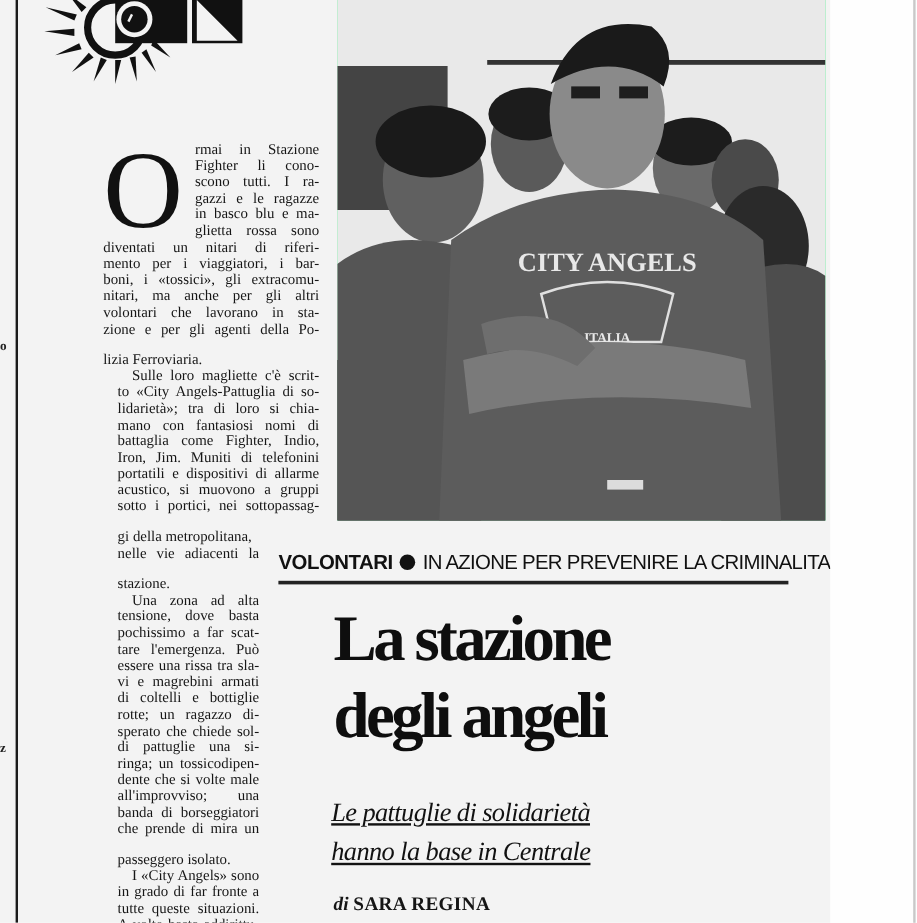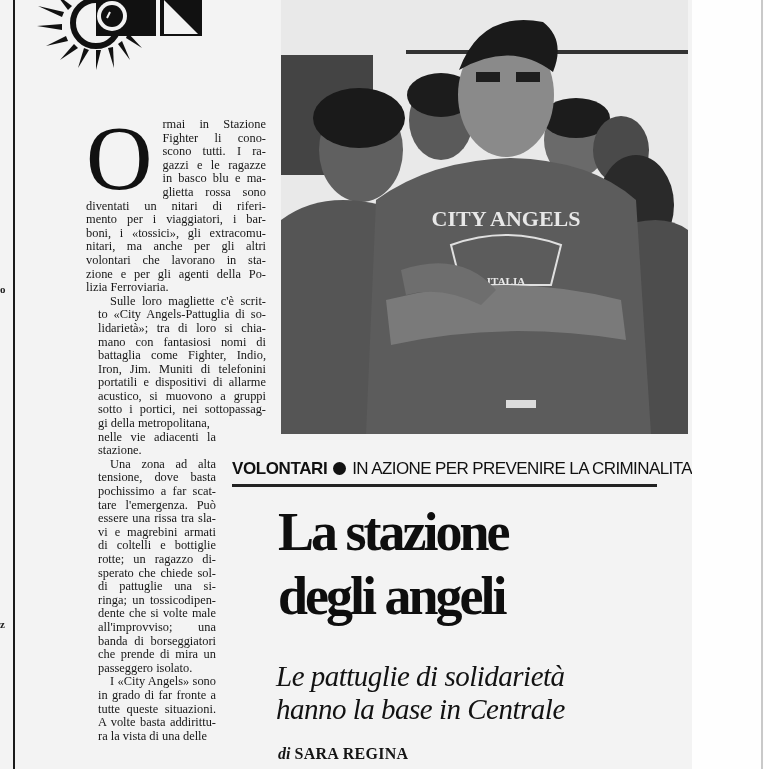--- a/index.html
+++ b/index.html
@@ -37,21 +37,21 @@
       hyphens:manual;
     }
     .body-col p { margin:0; text-indent:12px; }
     .body-col p.first { text-indent:0; }
     .dropcap {
       float:left; font-size:92px; line-height:72px; height:74px;
       margin:4px 10px 0 0; font-family:"Liberation Serif", serif; color:#111;
     }
     .narrow { width:130px; }
     .line { display:block; text-align:justify; text-align-last:justify; white-space:nowrap; }
-    .line.last { text-align-last:left; }
+    .line.last { text-align-last:left;margin-top:12px; }
 
     
     .photo {
       position:absolute; left:281px; top:0; width:407px; height:434px;
       background:#86efac; overflow:hidden;
     }
 
     
     .kicker {
       position:absolute; left:232px; top:459px; width:425px;
@@ -64,21 +64,21 @@
 
     
     .headline {
       position:absolute; left:278px; top:500px; width:400px;
       font-family:"Liberation Serif", serif; font-weight:bold;
       font-size:54px; line-height:64px; letter-spacing:-3px; color:#0e0e0e;
     }
     .deck {
       position:absolute; left:276px; top:660px; width:400px;
       font-family:"Liberation Serif", serif; font-style:italic;
-      font-size:29px; line-height:33px; color:#121212; letter-spacing:-0.5px;
+      font-size:22px; line-height:33px; color:#121212; letter-spacing:-0.5px;text-decoration:underline;
     }
     .byline {
       position:absolute; left:278px; top:745px;
       font-family:"Liberation Serif", serif; font-size:16px; color:#151515;
     }
     .byline .di { font-style:italic; font-weight:bold; }
     .byline .name { font-weight:bold; letter-spacing:0.3px; }
   </style>
 </head>
 <body>

